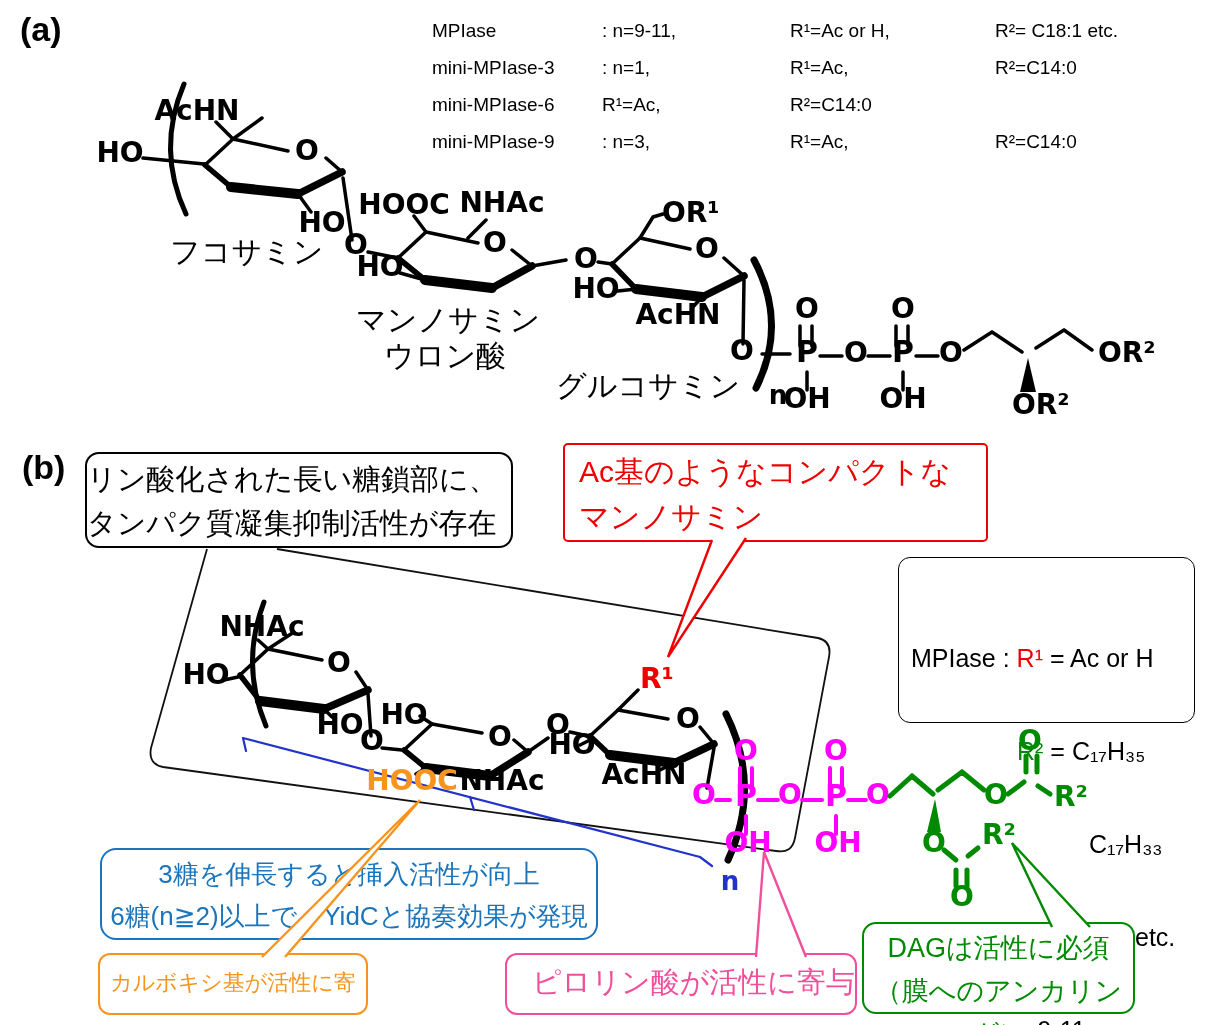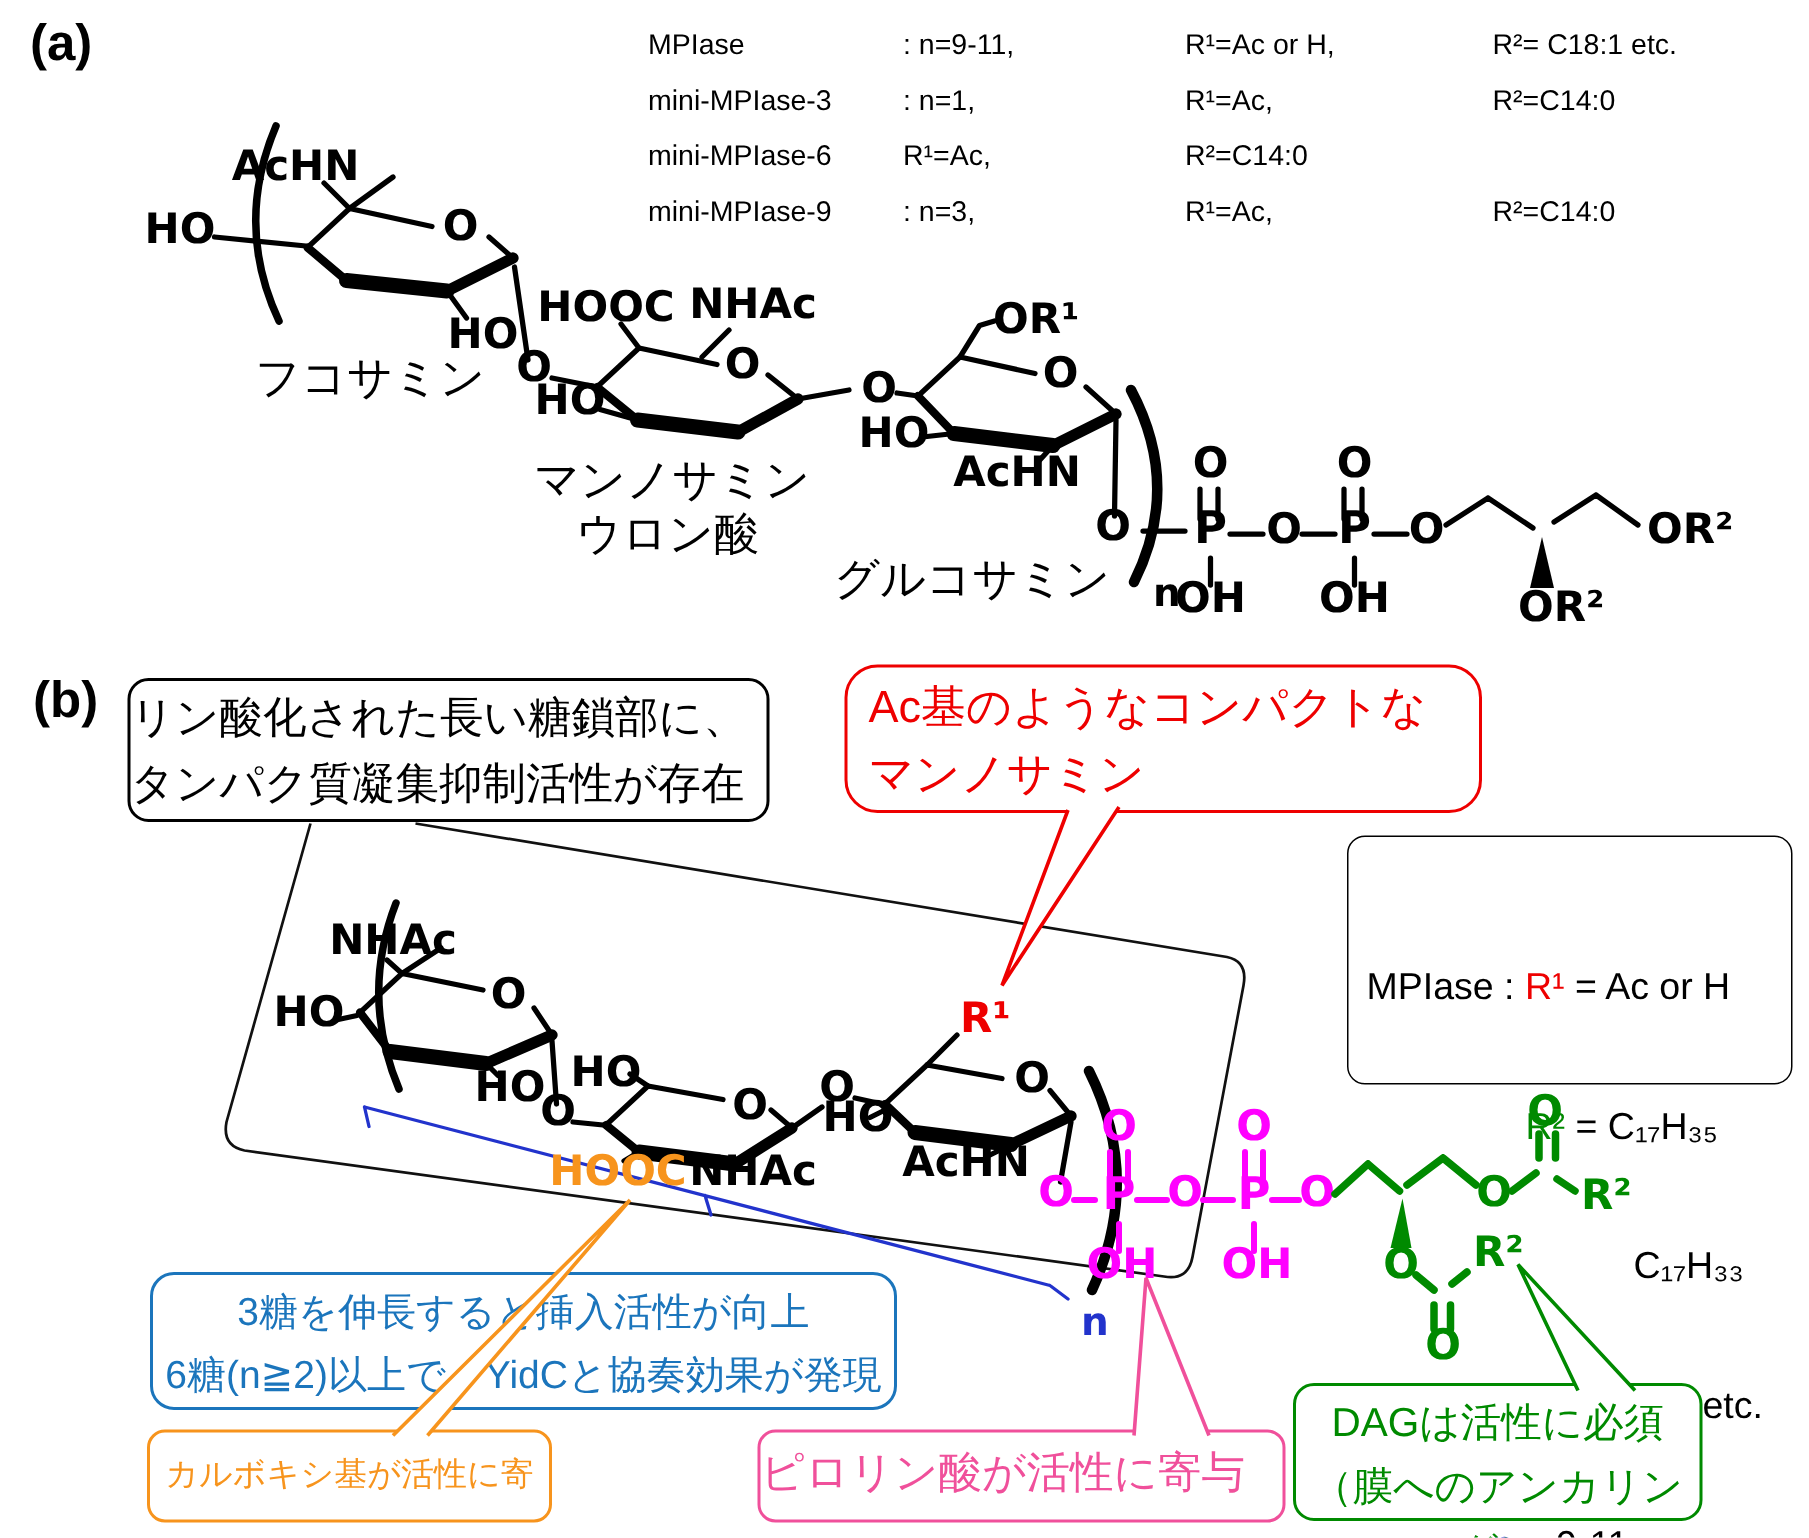--- a/index.html
+++ b/index.html
@@ -24,32 +24,32 @@
   .bluebr{stroke:#2233cc;stroke-width:2.2;fill:none;stroke-linecap:round}
   .tail{fill:#fff}
   
   .plabel{position:absolute;z-index:2;font-weight:bold;font-size:34px;background:transparent}
   
   .legend{position:absolute;left:432px;top:12px;z-index:2;background:transparent}
   .lrow{display:grid;grid-template-columns:170px 188px 205px auto;font-size:19px;line-height:37px;white-space:pre}
   
   .black-box{left:85px;top:452px;width:428px;height:96px;border:2.5px solid #000;border-radius:14px;
              font-size:29px;line-height:44px;text-align:left;padding-top:3px}
-  .red-bubble{left:563px;top:443px;width:425px;height:99px;border:2.5px solid #ee0000;border-radius:22px;
+  .red-bubble{left:563px;top:443px;width:425px;height:99px;border:2.5px solid #ee0000;border-radius:5px;
               color:#ee0000;font-size:30px;line-height:45px;padding:4px 0 0 14px}
   .info-box{left:898px;top:557px;width:297px;height:166px;border:1.8px solid #000;border-radius:12px;
             font-size:25px;line-height:31px;padding-top:23px;white-space:pre}
   .info-box .r1{color:#ee0000}.info-box .r2{color:#008a00}.info-box .nn{color:#2233cc}
   .il1{padding-left:12px}.il2{padding-left:118px}.il3{padding-left:190px}.il4{padding-left:236px}.il5{padding-left:96px}
   .blue-box{left:100px;top:848px;width:498px;height:92px;border:2.5px solid #1b75bc;border-radius:16px;
             color:#1b75bc;font-size:26px;line-height:42px;text-align:center;padding-top:3px}
   .orange-box{left:98px;top:953px;width:270px;height:62px;border:2.5px solid #f7941d;border-radius:12px;
               color:#f7941d;font-size:22px;line-height:56px;text-align:center}
   .pink-box{left:505px;top:953px;width:352px;height:62px;border:2.5px solid #f0509b;border-radius:12px;
-            color:#f0509b;font-size:29px;line-height:55px;text-align:left}
+            color:#f0509b;font-size:29px;line-height:55px;text-align:right}
   .green-box{left:862px;top:922px;width:273px;height:92px;border:2.5px solid #008a00;border-radius:14px;
              color:#008a00;font-size:27px;line-height:43px;text-align:center;padding-top:3px}
 </style>
 </head>
 <body>
 
 <svg id="base" class="layer" width="1206" height="1025" viewBox="0 0 1206 1025">
 
   <g>
 

